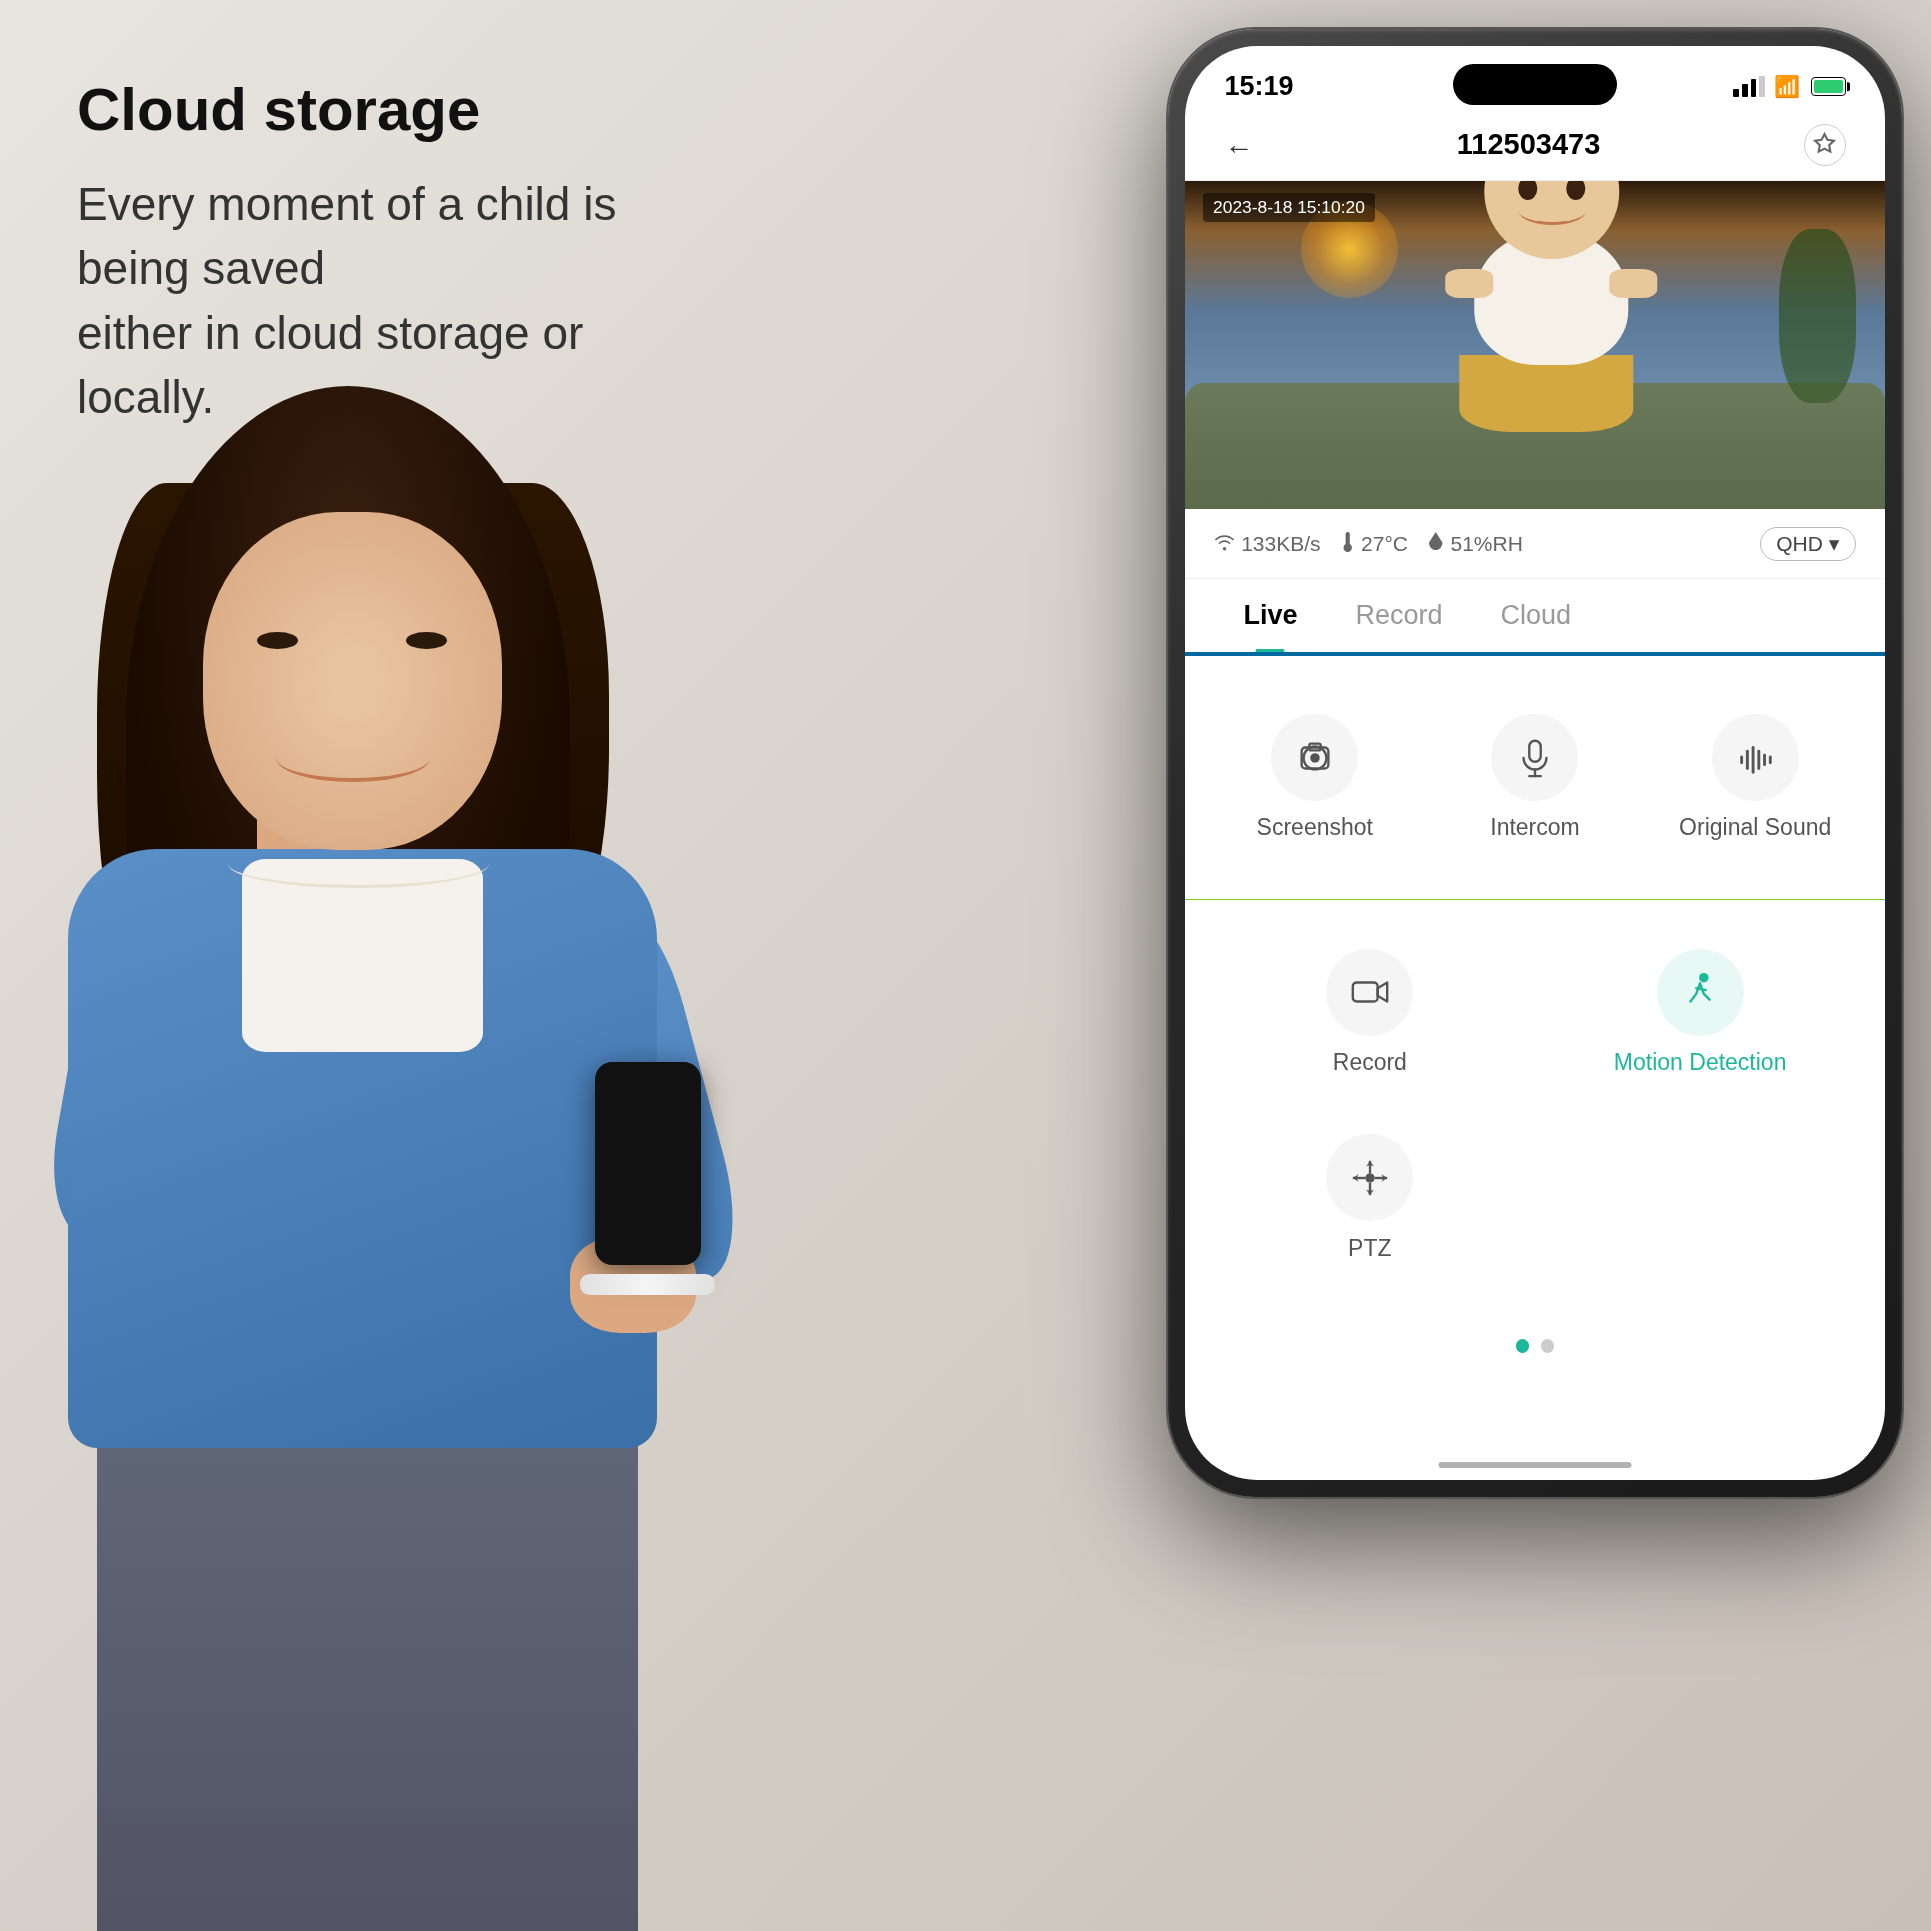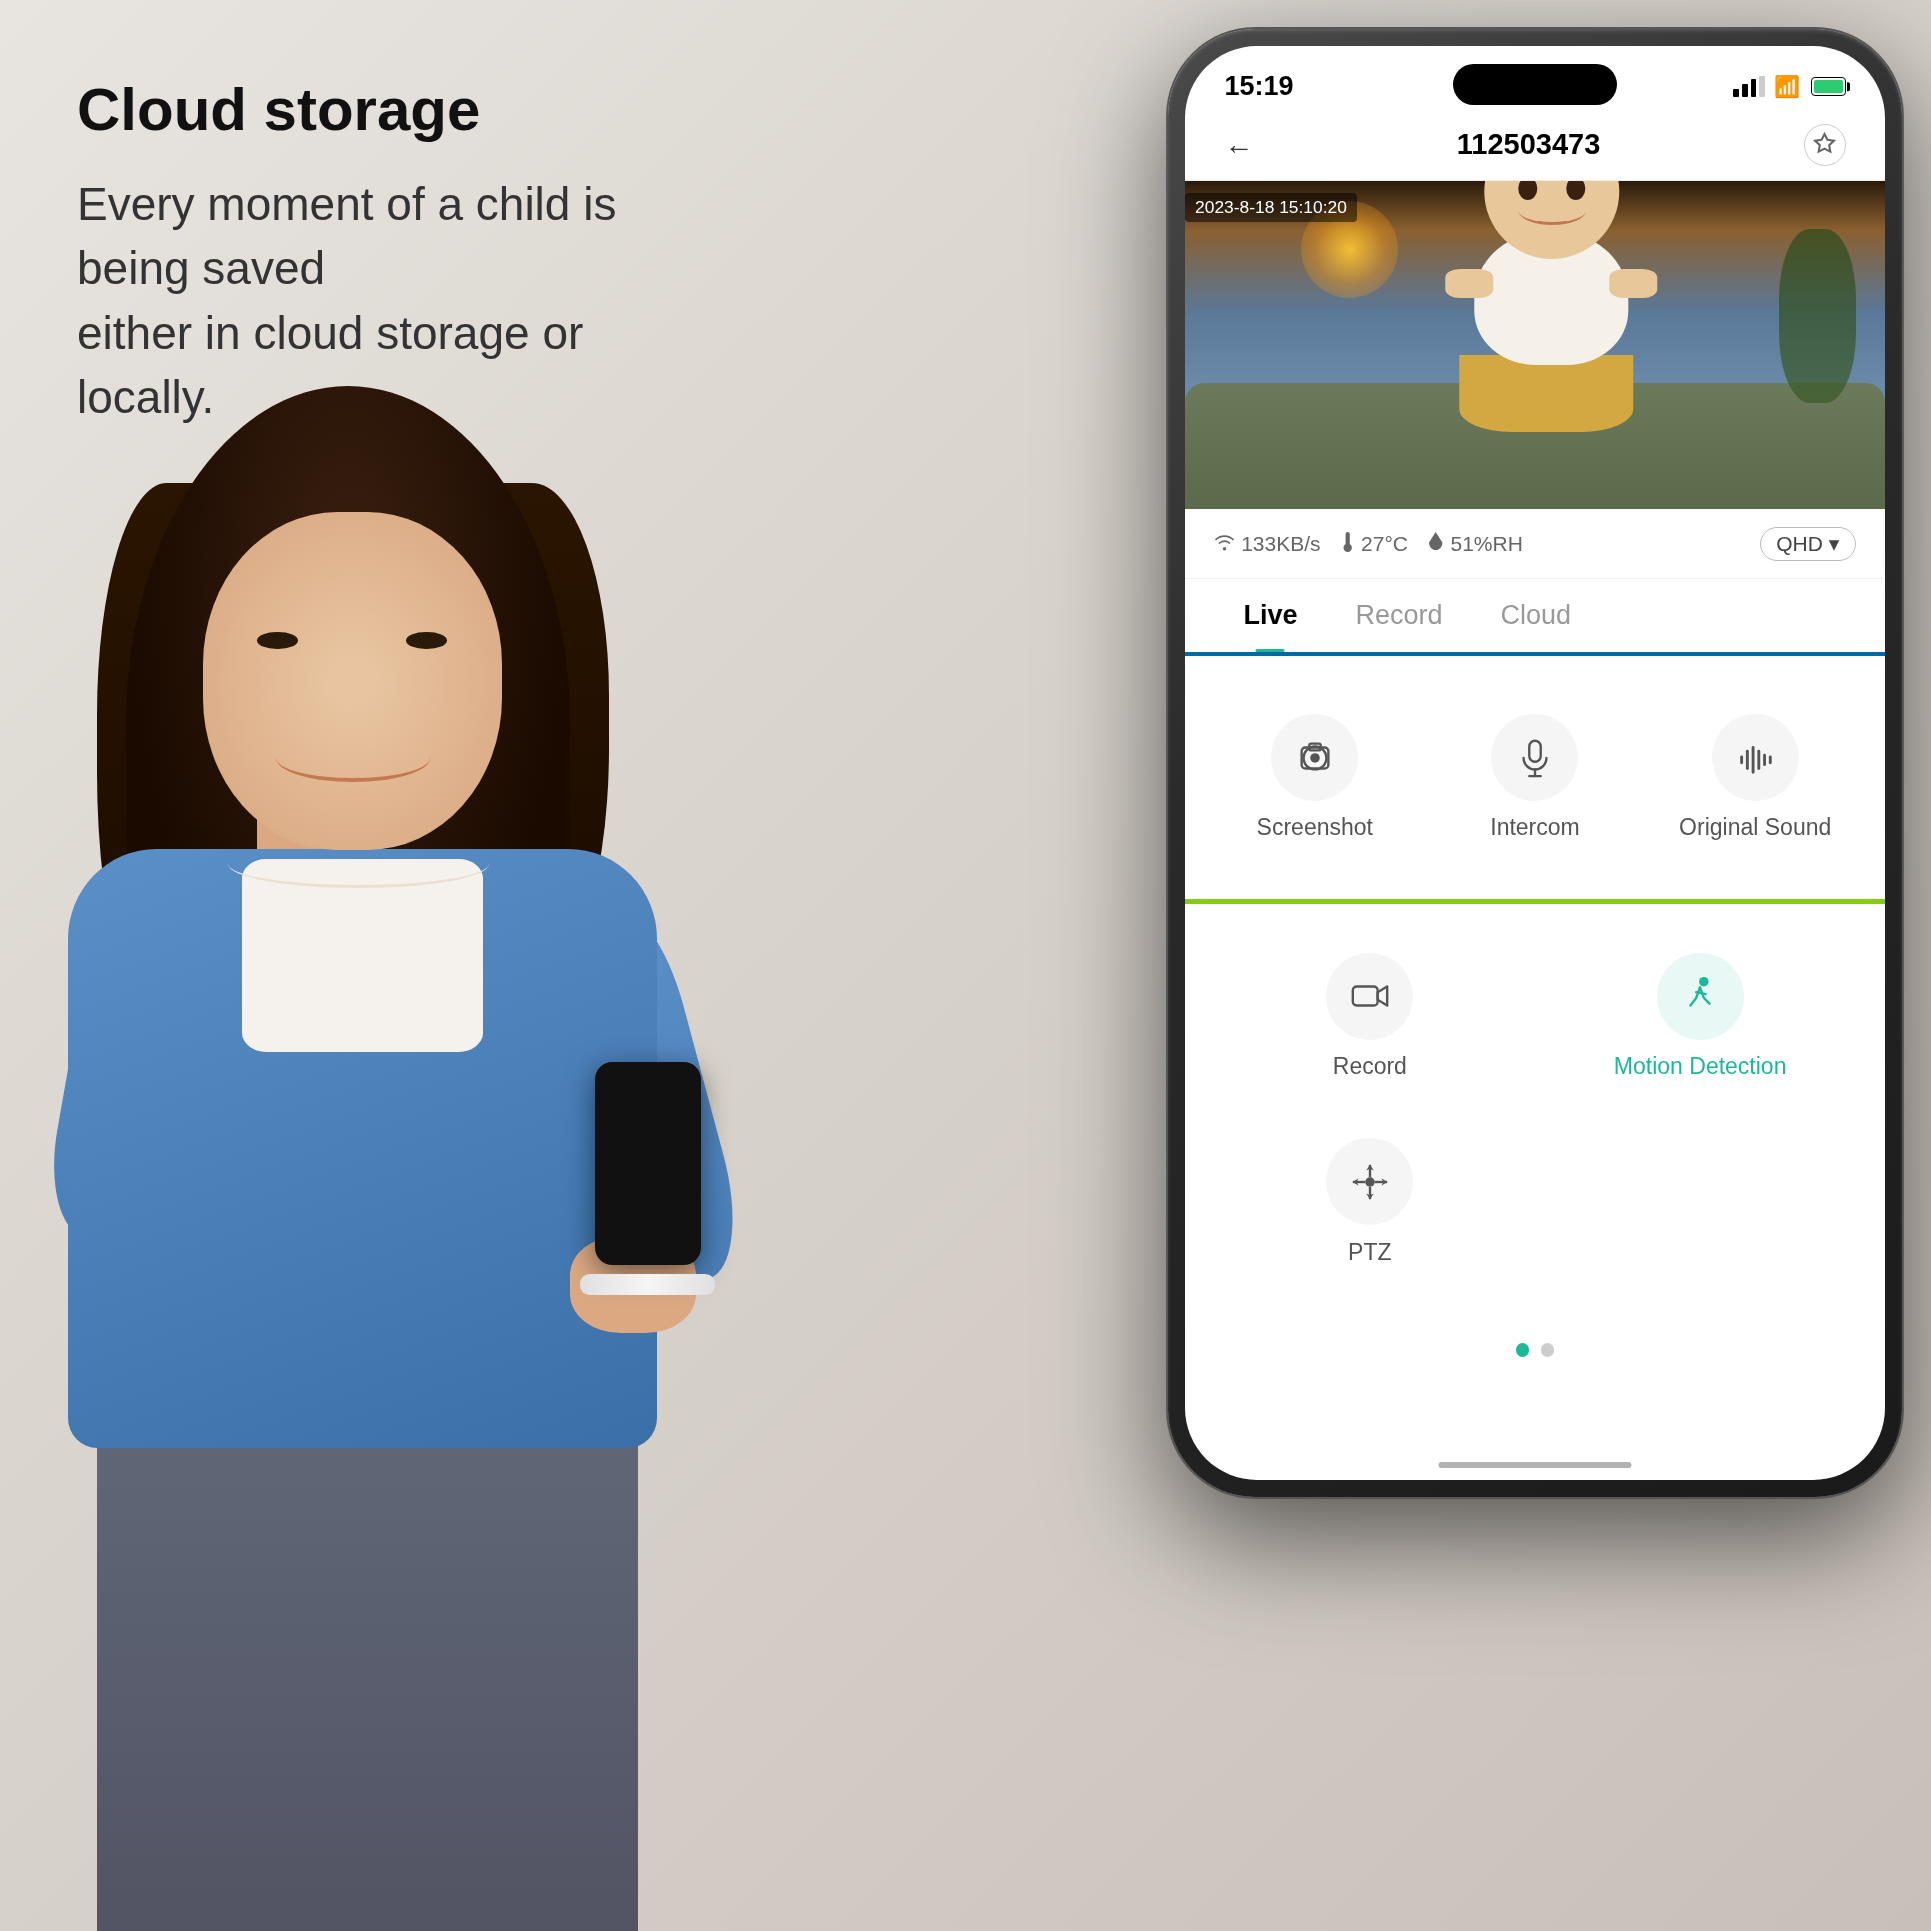--- a/index.html
+++ b/index.html
@@ -200,21 +200,21 @@
       width: 100%;
       height: 328px;
       background: linear-gradient(180deg, #3a2a1a 0%, #1a1a0a 100%);
       position: relative;
       overflow: hidden;
     }
 
     .video-timestamp {
       position: absolute;
       top: 11.6px;
-      left: 0;
+      left: 18px;
       background: rgba(0,0,0,0.5);
       color: #fff;
       font-size: 17.4px;
       padding: 3.9px 9.7px;
       border-radius: 3.9px;
     }
 
     
     .stats-bar {
       display: flex;
@@ -276,21 +276,21 @@
       background: #1cb89a;
       border-radius: 1.9px;
     }
 
     
     .controls-grid {
       display: grid;
       grid-template-columns: repeat(3, 1fr);
       gap: 0;
       padding: 29px 19.3px;
-      border-bottom: 5px solid #84cc16;
+      border-bottom: 1px solid #84cc16;
     }
 
     .control-item {
       display: flex;
       flex-direction: column;
       align-items: center;
       gap: 13.5px;
       padding: 29px 9.7px;
       cursor: pointer;
     }

